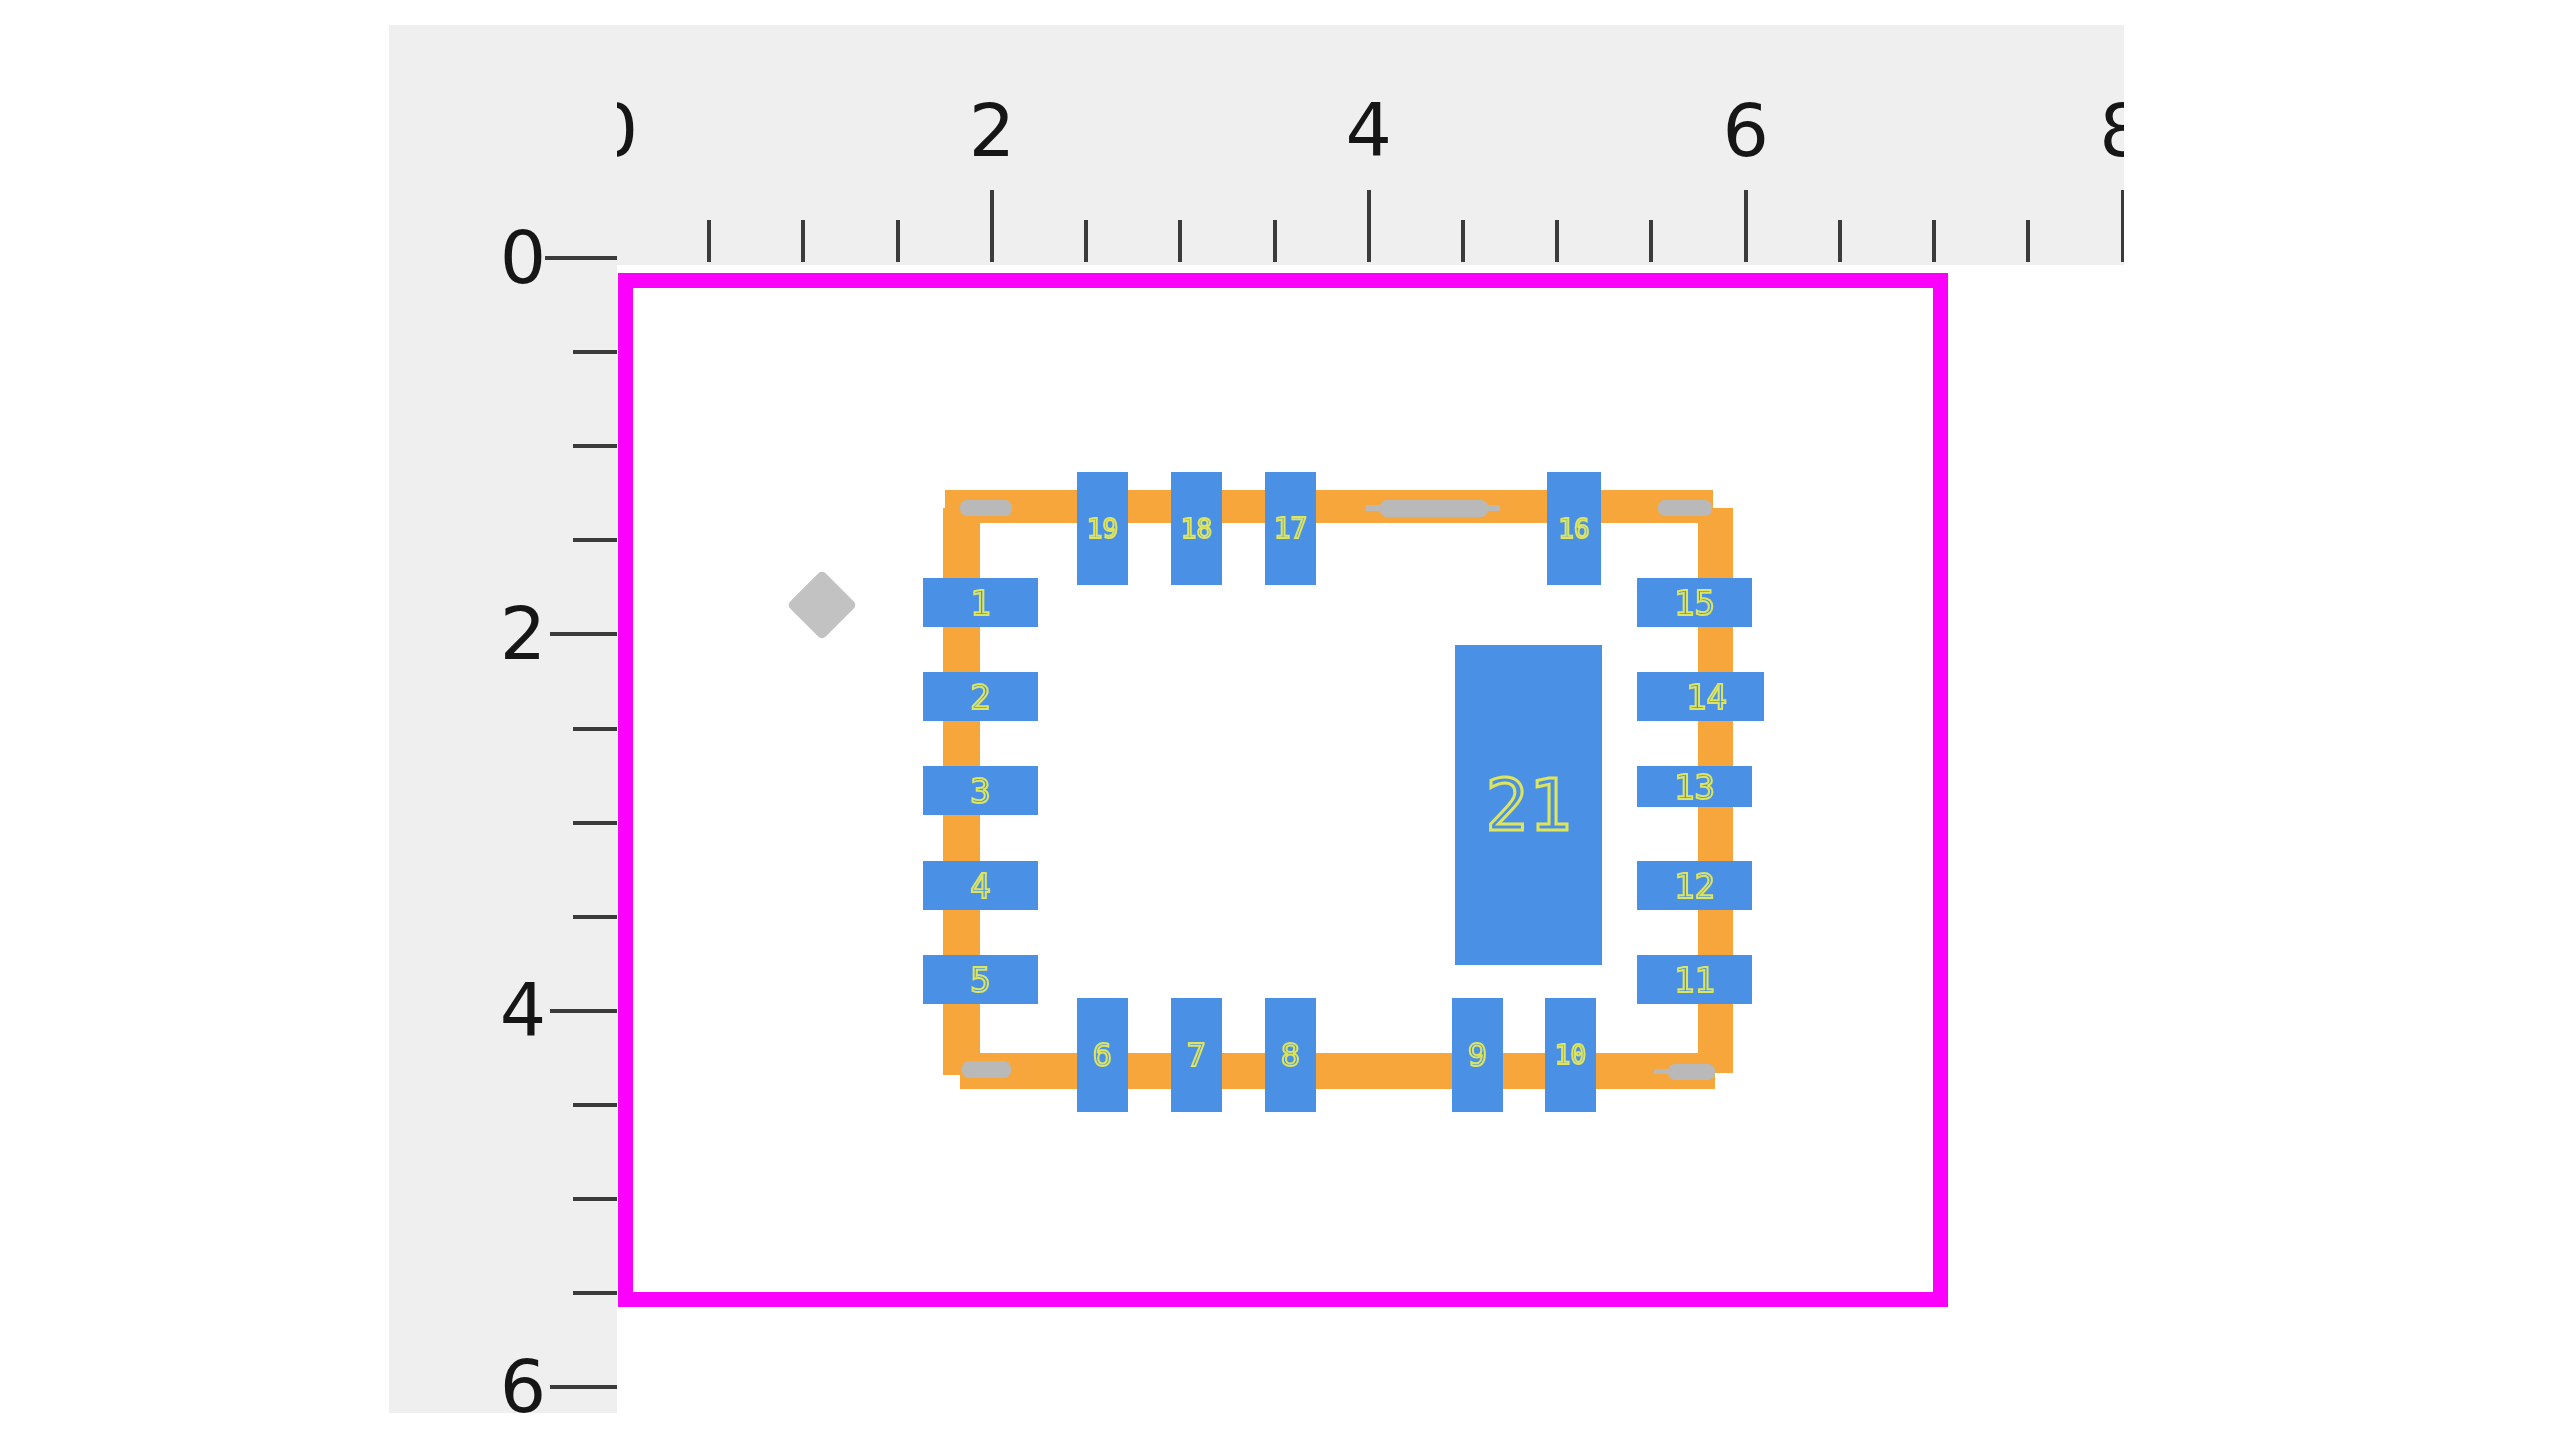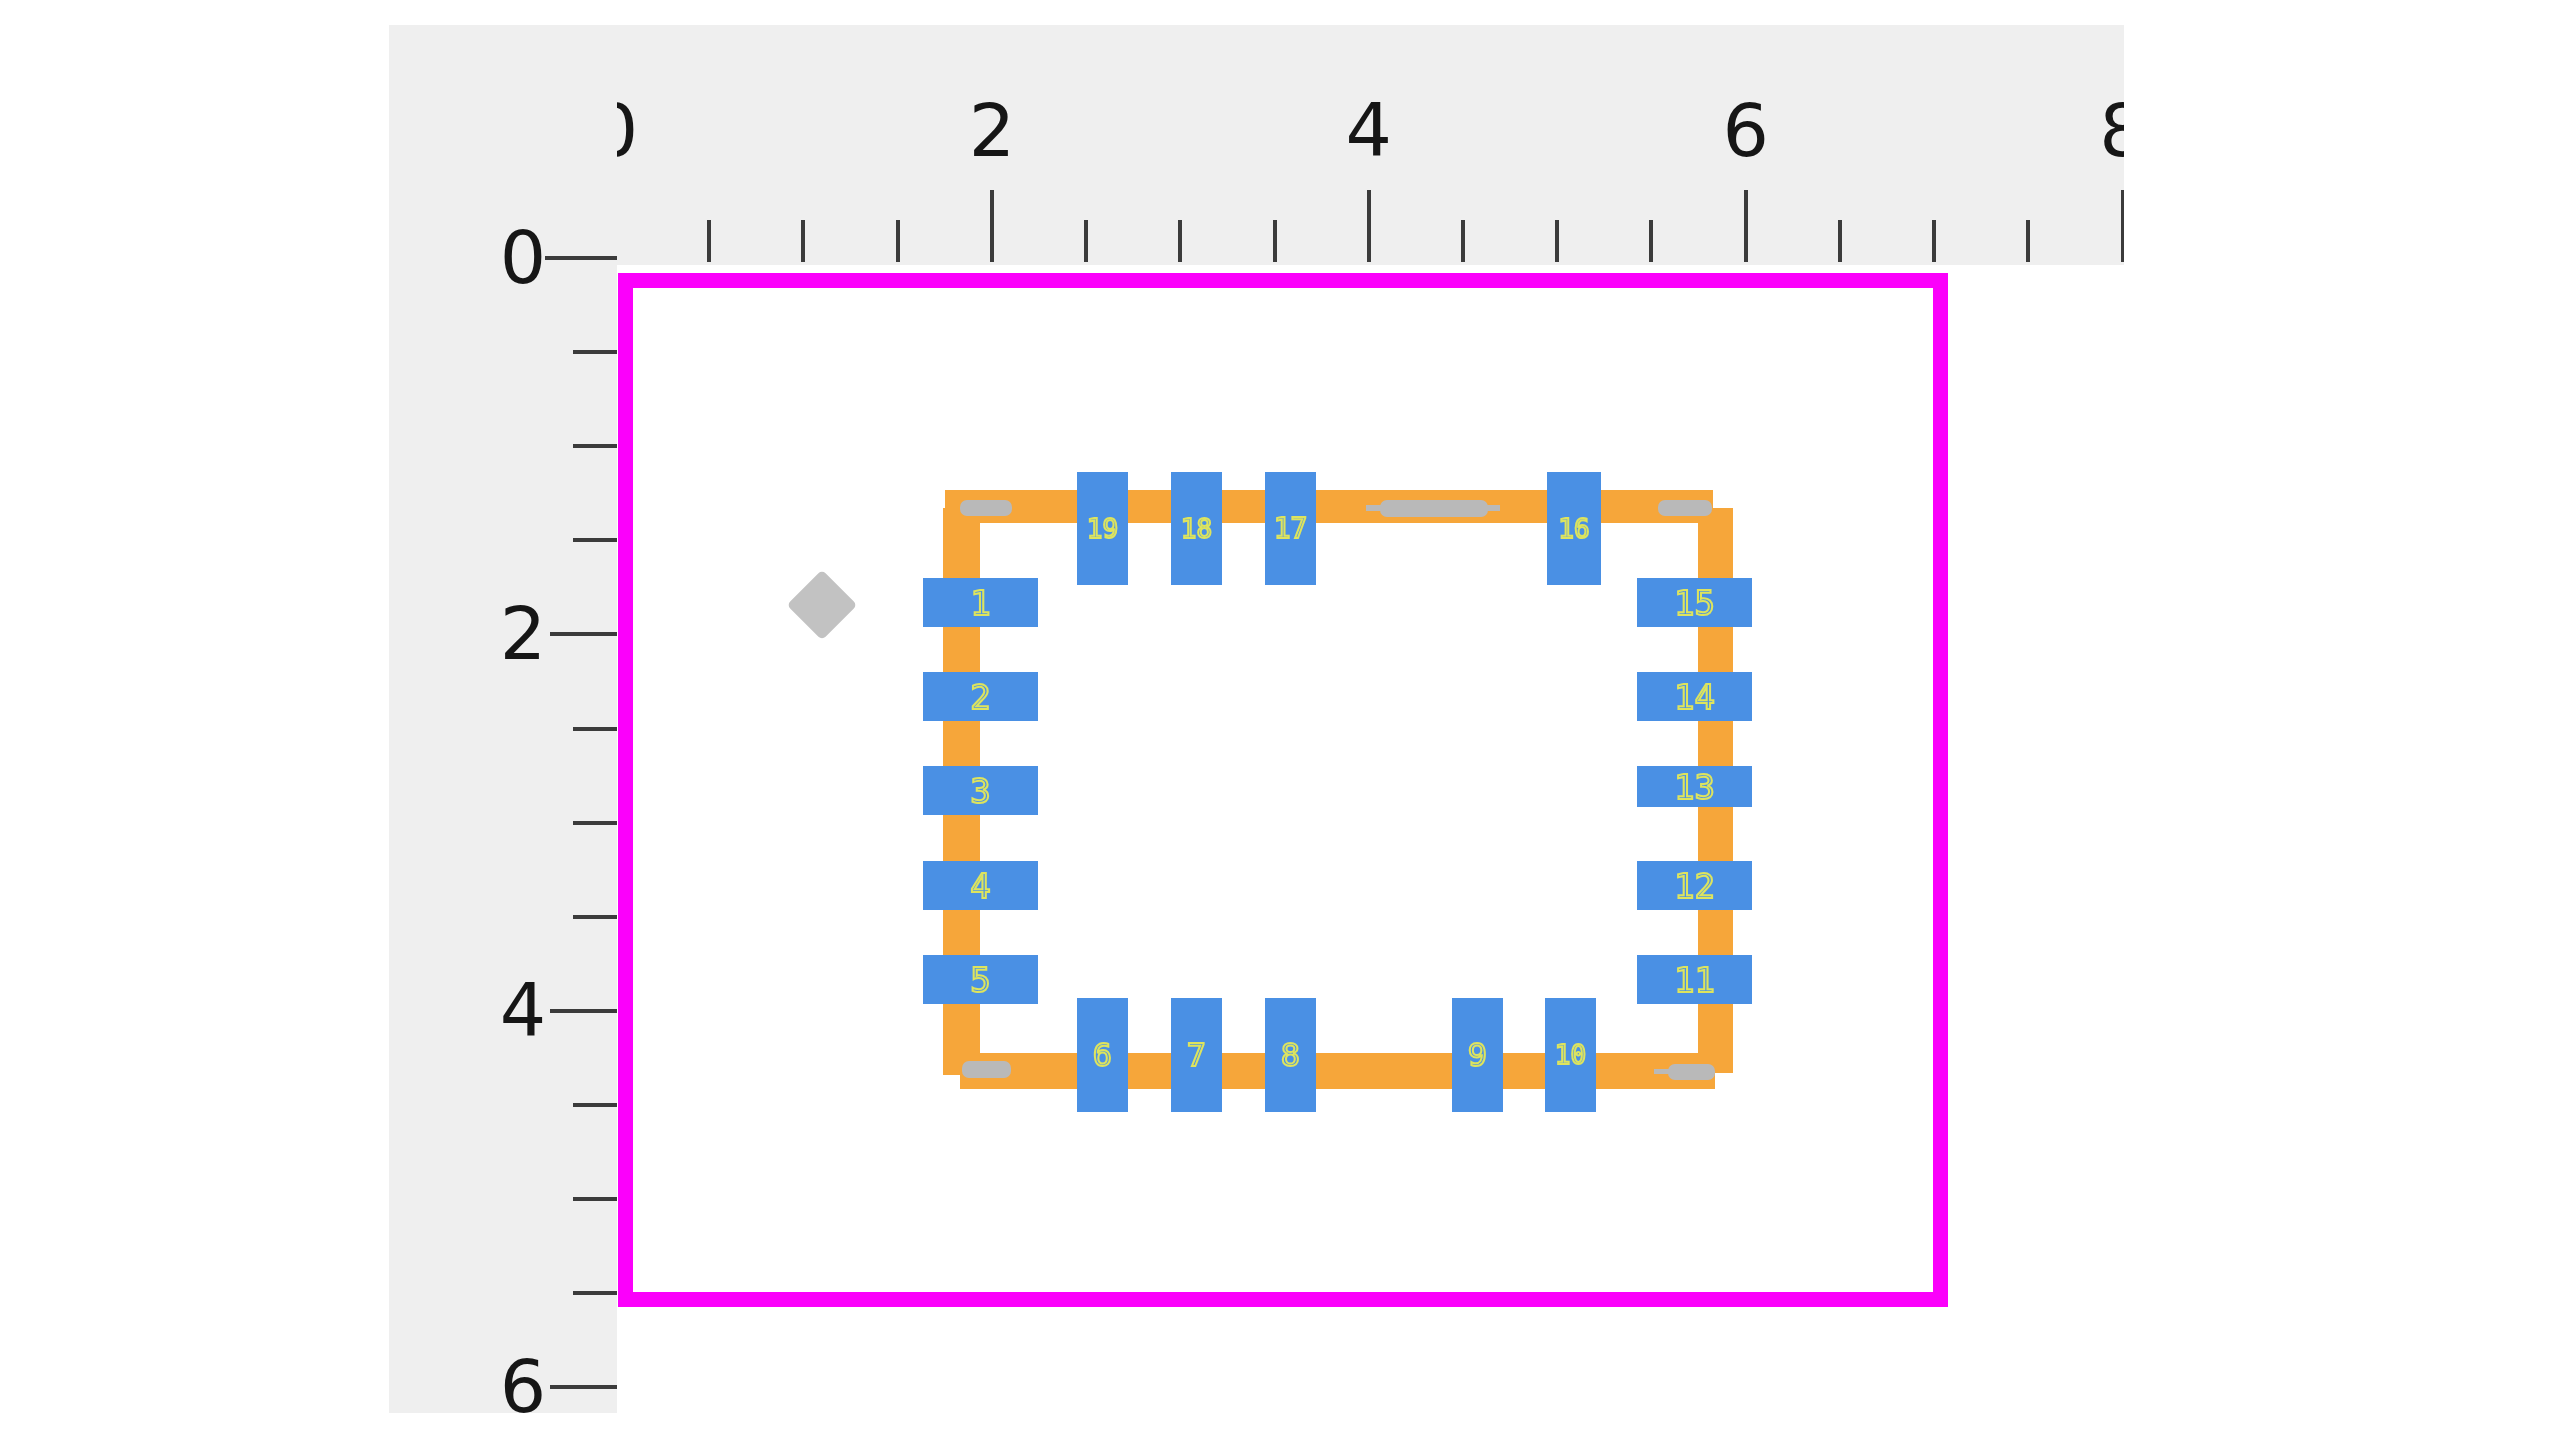--- a/index.html
+++ b/index.html
@@ -136,33 +136,36 @@
       </div>
       <div class="pad" style="left: 1637px; top: 955px; width: 115px; height: 49px; background: rgb(74, 144, 228);">
         <span class="pad-num" style="font-size: 34px; -webkit-text-stroke: 2px rgb(221, 228, 94);">11</span>
       </div>
       <div class="pad" style="left: 1637px; top: 861px; width: 115px; height: 49px; background: rgb(74, 144, 228);">
         <span class="pad-num" style="font-size: 34px; -webkit-text-stroke: 2px rgb(221, 228, 94);">12</span>
       </div>
       <div class="pad" style="left: 1637px; top: 766px; width: 115px; height: 41px; background: rgb(74, 144, 228);">
         <span class="pad-num" style="font-size: 34px; -webkit-text-stroke: 2px rgb(221, 228, 94);">13</span>
       </div>
-      <div class="pad" style="left: 1637px; top: 672px; width: 115px; height: 49px; background: rgb(74, 144, 228);">
+      <div class="pad" style="left: 1637px; top: 672px; width: 115px; height: 49px; background: rgb(74, 144, 228); padding-left: 12px;">
         <span class="pad-num" style="font-size: 34px; -webkit-text-stroke: 2px rgb(221, 228, 94);">14</span>
       </div>
       <div class="pad" style="left: 1637px; top: 578px; width: 115px; height: 49px; background: rgb(74, 144, 228);">
         <span class="pad-num" style="font-size: 34px; -webkit-text-stroke: 2px rgb(221, 228, 94);">15</span>
       </div>
       <div class="pad" style="left: 1547px; top: 472px; width: 54px; height: 113px; background: rgb(74, 144, 228);">
         <span class="pad-num" style="font-size: 26px; -webkit-text-stroke: 2px rgb(221, 228, 94);">16</span>
       </div>
       <div class="pad" style="left: 1265px; top: 472px; width: 51px; height: 113px; background: rgb(74, 144, 228);">
         <span class="pad-num" style="font-size: 28px; -webkit-text-stroke: 2px rgb(221, 228, 94);">17</span>
       </div>
       <div class="pad" style="left: 1171px; top: 472px; width: 51px; height: 113px; background: rgb(74, 144, 228);">
         <span class="pad-num" style="font-size: 26px; -webkit-text-stroke: 2px rgb(221, 228, 94);">18</span>
       </div>
       <div class="pad" style="left: 1077px; top: 472px; width: 51px; height: 113px; background: rgb(74, 144, 228);">
         <span class="pad-num" style="font-size: 26px; -webkit-text-stroke: 2px rgb(221, 228, 94);">19</span>
       </div>
+      <div class="pad" style="left: 1455px; top: 645px; width: 147px; height: 320px; background: rgb(74, 144, 228);">
+        <span class="pad-num" style="font-size: 72px; -webkit-text-stroke: 3px rgb(221, 228, 94);">21</span>
+      </div>
     </div>
 
 </div>
 
 </body></html>

